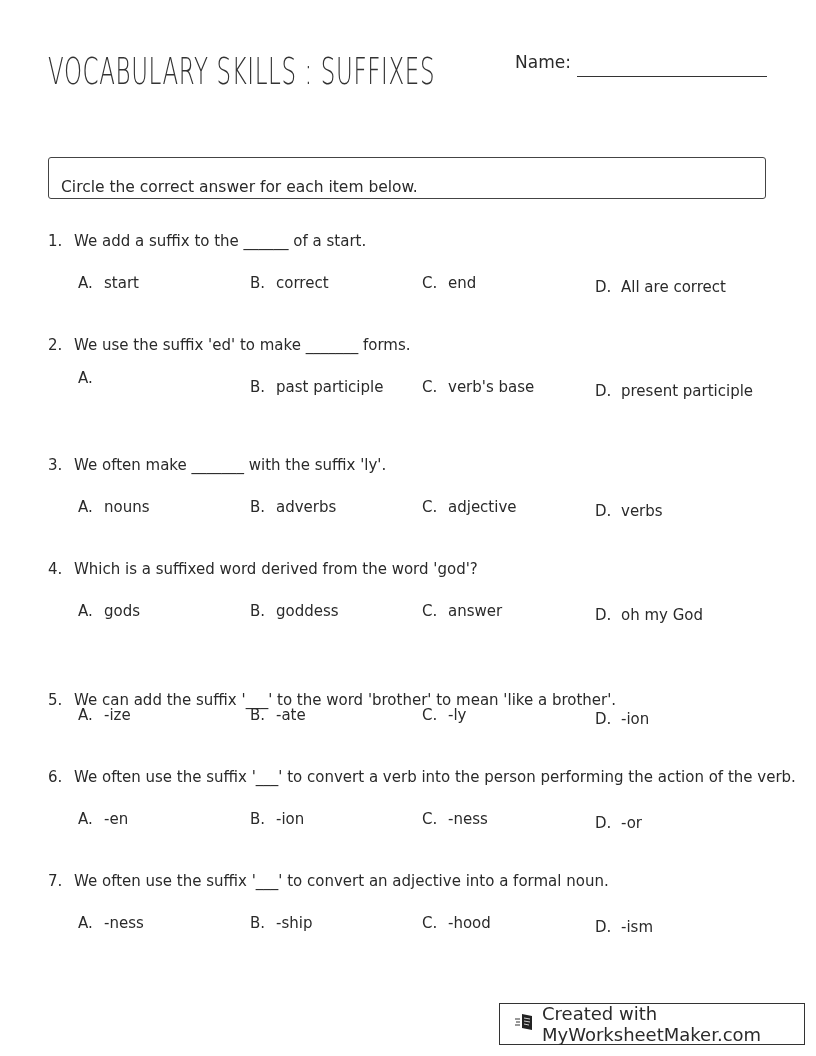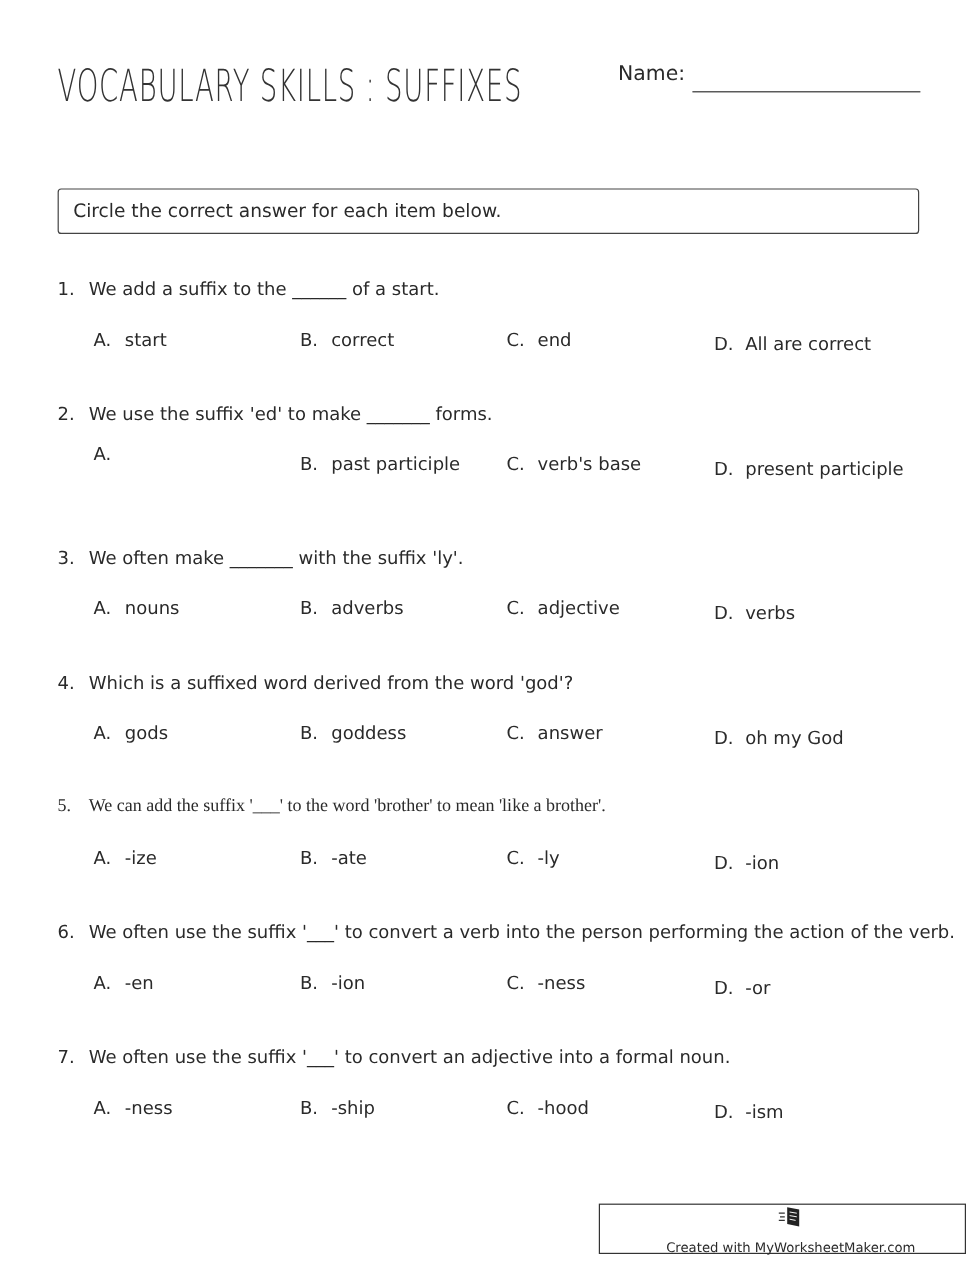--- a/index.html
+++ b/index.html
@@ -1,25 +1,25 @@
 <!DOCTYPE html>
 <html><head>
 <meta charset="utf-8">
 <style>
   html, body { margin: 0; padding: 0; background: #fff; }
   body { width: 816px; height: 1056px; position: relative; overflow: hidden; color: #2a2a2a; font-family: "DejaVu Sans", sans-serif; }
   .title { position: absolute; left: 48px; top: 50px; font-family: "DejaVu Sans", sans-serif; font-weight: 200; font-size: 37px; letter-spacing: 1px; transform: scaleX(0.62); transform-origin: left top; color: #333; white-space: nowrap; }
   .name-label { position: absolute; left: 515px; top: 52px; font-size: 17px; }
   .name-line { position: absolute; left: 577px; top: 76px; width: 190px; border-bottom: 1.5px solid #333; }
-  .instructions { position: absolute; left: 48px; top: 157px; width: 718px; height: 38px; border: 1.2px solid #444; border-radius: 3px; box-sizing: border-box; font-size: 15.5px; padding: 9px 12px; }
+  .instructions { position: absolute; left: 48px; top: 157px; width: 718px; height: 38px; border: 1.2px solid #444; border-radius: 3px; box-sizing: border-box; font-size: 15.5px; padding: 20px 12px; }
   .question { position: absolute; left: 48px; font-size: 15px; }
   .question .num { display: inline-block; width: 26px; }
   .opt { position: absolute; font-size: 15px; display: flex; align-items: center; }
   .opt .letter { display: inline-block; width: 26px; }
-  .footer { position: absolute; left: 499px; top: 1003px; width: 306px; height: 42px; border: 1.2px solid #333; box-sizing: border-box; display: flex; align-items: center; padding-left: 14px; font-size: 11px; gap: 6px; flex-direction: column; }
+  .footer { position: absolute; left: 499px; top: 1003px; width: 306px; height: 42px; border: 1.2px solid #333; box-sizing: border-box; display: flex; align-items: center; padding-left: 14px; font-size: 18px; gap: 6px; }
 </style>
 </head>
 <body>
 
 <div class="title">VOCABULARY SKILLS : SUFFIXES</div>
 <div class="name-label">Name:</div>
 <div class="name-line"></div>
 
 <div class="instructions">Circle the correct answer for each item below.</div>
 
@@ -84,21 +84,21 @@
       <span style="">goddess</span>
     </div>
     <div class="opt" style="top: 602px; left: 422px;">
       <span class="letter">C.</span>
       <span style="">answer</span>
     </div>
     <div class="opt" style="top: 606px; left: 595px;">
       <span class="letter">D.</span>
       <span style="">oh my God</span>
     </div>
-    <div class="question" style="top: 664px; font-family: Liberation Serif, serif;"><span class="num">5.</span><span>We can add the suffix '___' to the word 'brother' to mean 'like a brother'.</span></div>
+    <div class="question" style="top: 691px;"><span class="num">5.</span><span>We can add the suffix '___' to the word 'brother' to mean 'like a brother'.</span></div>
     <div class="opt" style="top: 706px; left: 78px;">
       <span class="letter">A.</span>
       <span style="">-ize</span>
     </div>
     <div class="opt" style="top: 706px; left: 250px;">
       <span class="letter">B.</span>
       <span style="">-ate</span>
     </div>
     <div class="opt" style="top: 706px; left: 422px;">
       <span class="letter">C.</span>

